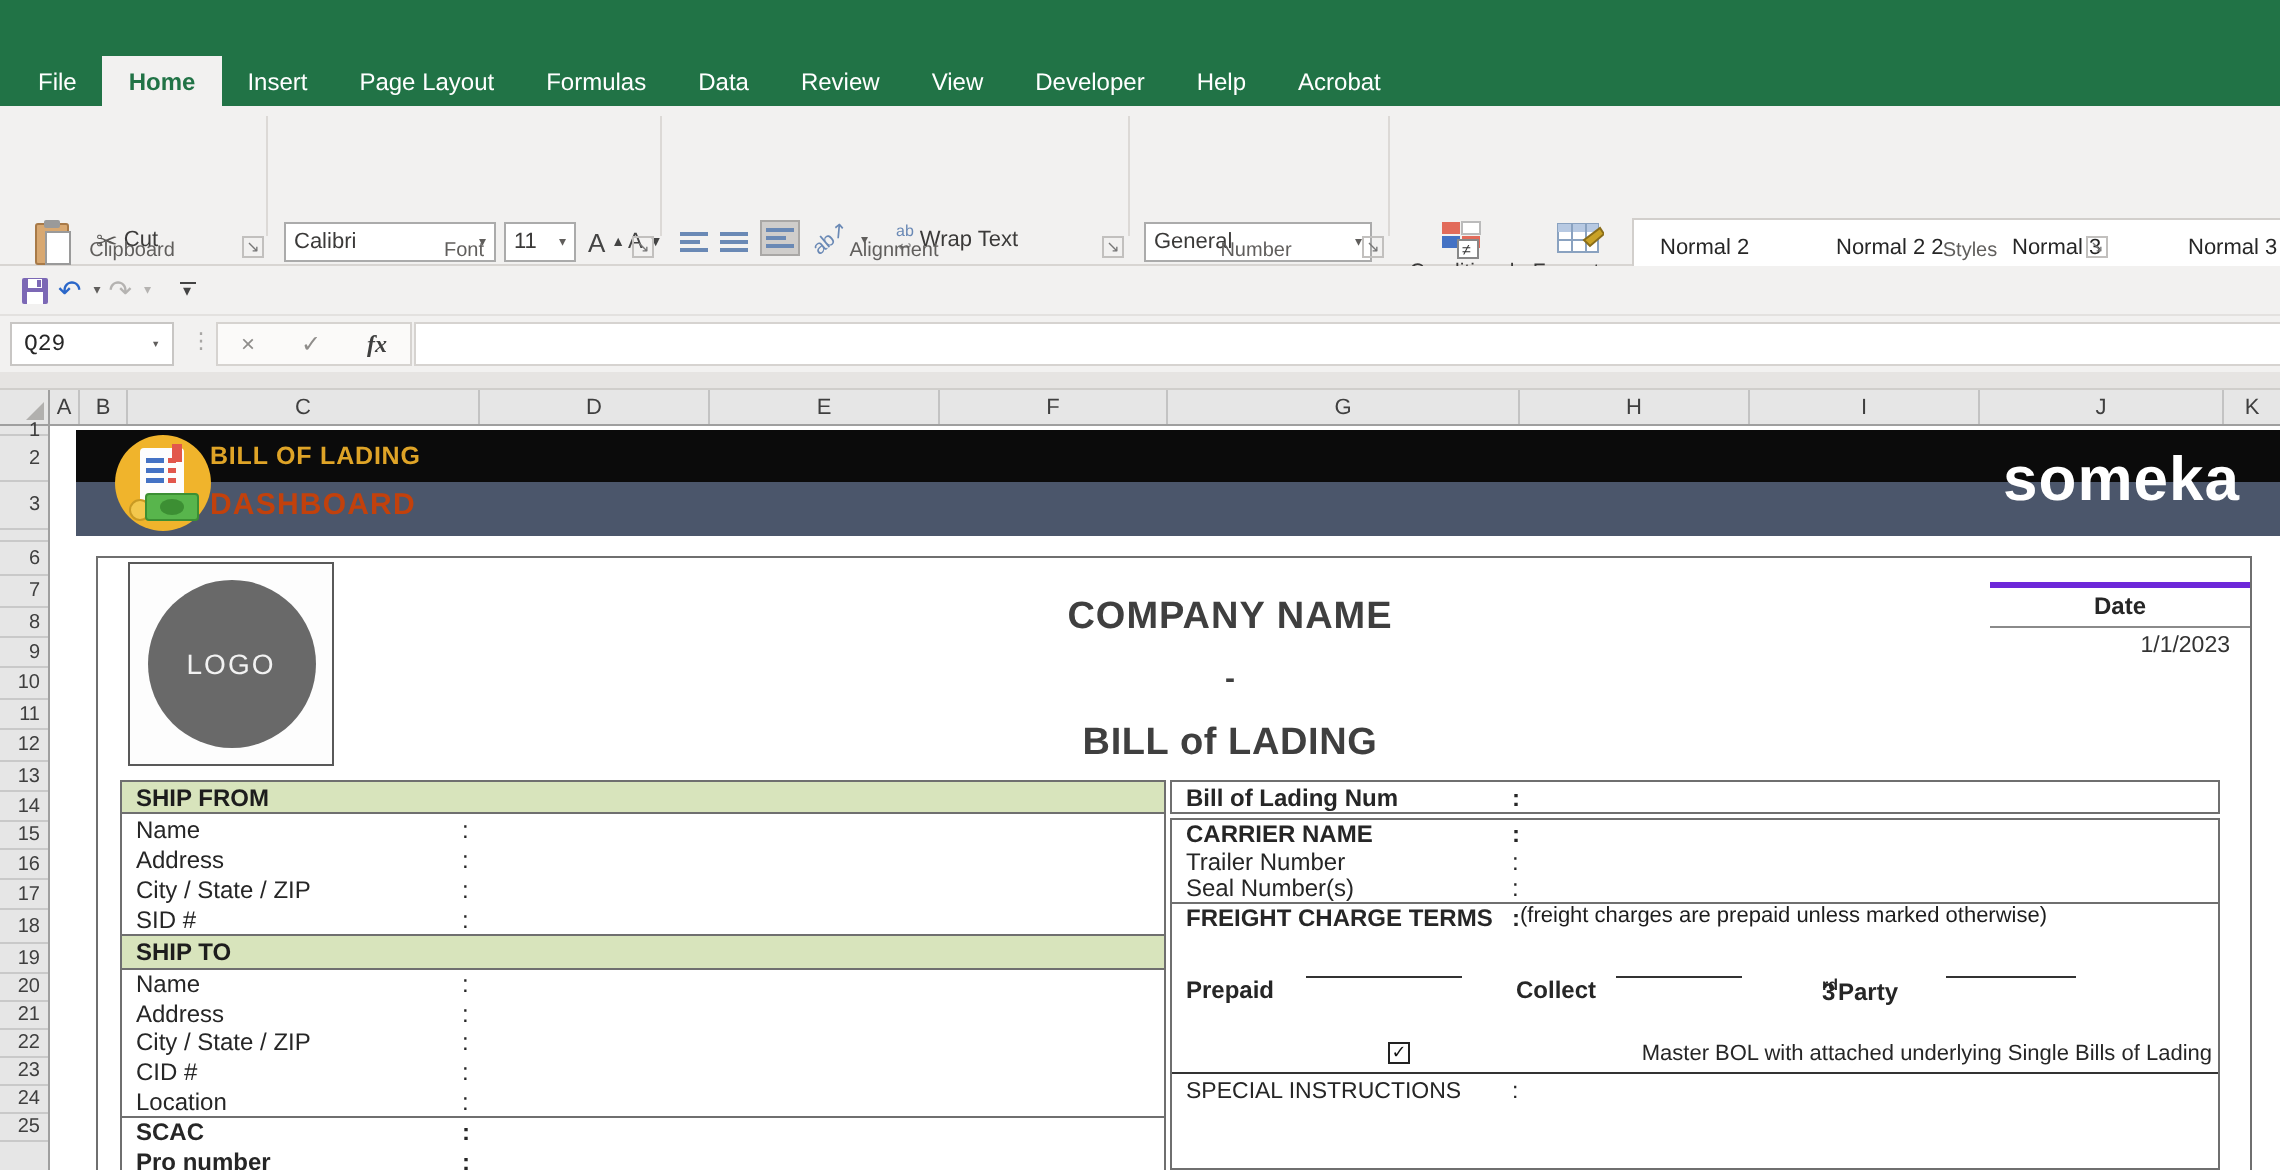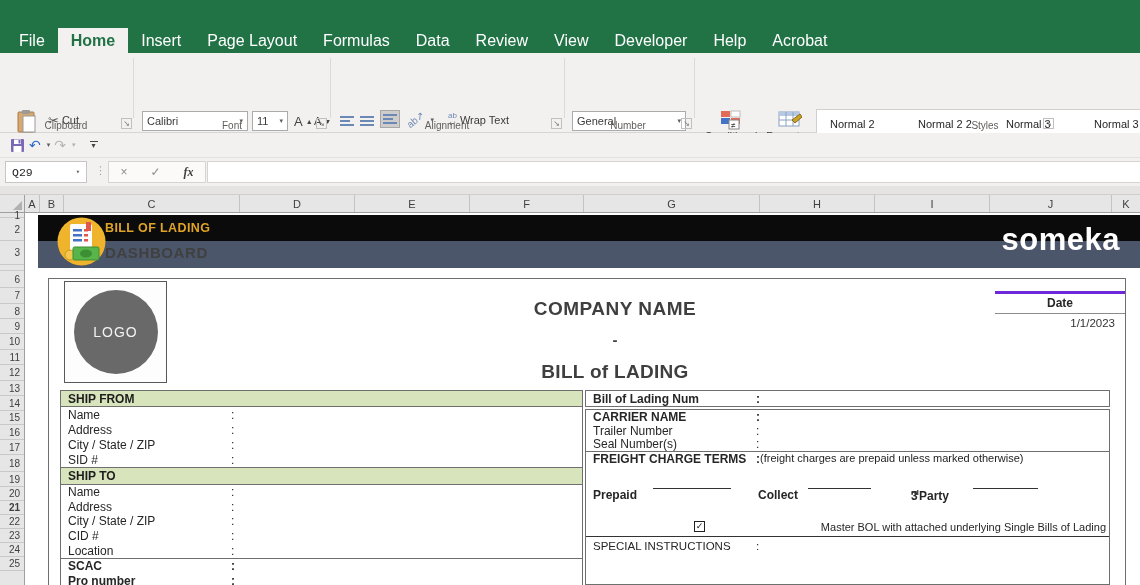--- a/index.html
+++ b/index.html
@@ -4,21 +4,21 @@
 <style>
   * { box-sizing: border-box; margin: 0; padding: 0; }
   body { margin:0; background:#888; }
   .app{position:relative;width:1140px;height:585px;overflow:hidden;background:#fff;
        font-family:"Liberation Sans",sans-serif;color:#262626;}
 
   
   .titlebar{position:absolute;left:0;top:0;width:100%;height:28px;background:#217346;}
   .tabbar{position:absolute;left:0;top:28px;width:100%;height:25px;background:#217346;
           display:flex;align-items:stretch;padding-left:6px;}
-  .tab{display:flex;align-items:center;padding:0 13px;font-size:16px;color:#fff;cursor:default;white-space:nowrap;}
+  .tab{display:flex;align-items:center;padding:0 13px;font-size:12px;color:#fff;cursor:default;white-space:nowrap;}
   .tab.active{background:#f2f1f0;color:#217346;font-weight:700;}
 
   
   .ribbon{position:absolute;left:0;top:53px;width:100%;height:80px;background:#f2f1f0;
           border-bottom:1px solid #d8d5d2;font-size:11px;color:#3b3a39;}
   .gsep{position:absolute;top:5px;height:60px;width:1px;background:#dcd9d6;}
   .glabel{position:absolute;bottom:1px;font-size:10px;color:#605e5c;text-align:center;width:120px;transform:translateX(-50%);}
   .launcher{position:absolute;bottom:3px;width:11px;height:11px;font-size:8px;color:#777;
             border:1px solid #c2c0be;display:flex;align-items:center;justify-content:center;line-height:1;}
   .rlabel{font-size:11px;color:#3b3a39;white-space:nowrap;}
@@ -70,21 +70,21 @@
   .rowheads{position:absolute;left:0;top:213px;width:25px;bottom:0;background:#e6e6e6;border-right:1px solid #9f9f9f;}
   .rowhead{border-bottom:1px solid #c9c9c9;font-size:10px;color:#3f3f3f;display:flex;
            align-items:center;justify-content:flex-end;padding-right:4px;}
   .canvas{position:absolute;left:25px;top:213px;right:0;bottom:0;background:#fff;}
 
   
   .banner{position:absolute;left:13px;top:2px;width:1102px;height:53px;}
   .banner-top{height:26px;background:#0b0b0b;}
   .banner-bottom{height:27px;background:#4b566b;}
   .banner-title{position:absolute;left:67px;top:6px;color:#dfa427;font-size:12.5px;font-weight:600;letter-spacing:.4px;}
-  .banner-sub{position:absolute;left:67px;top:29px;color:#404040;font-size:15px;font-weight:700;letter-spacing:.6px;}
+  .banner-sub{position:absolute;left:67px;top:29px;color:#c2410c;font-size:15px;font-weight:700;letter-spacing:.6px;}
   .brand{position:absolute;right:20px;top:7px;color:#fff;font-size:31px;font-weight:700;letter-spacing:.5px;}
   .blogo{position:absolute;left:18px;top:1px;}
 
   
   .form-outer{position:absolute;left:23px;top:65px;width:1078px;height:330px;border:1px solid #6f6f6f;}
   .logobox{position:absolute;left:39px;top:68px;width:103px;height:102px;border:1px solid #595959;
            background:#fdfdfd;display:flex;align-items:center;justify-content:center;}
   .logocircle{width:84px;height:84px;border-radius:50%;background:#696969;display:flex;
               align-items:center;justify-content:center;color:#f2f2f2;font-size:14px;letter-spacing:1px;}
   .companyblock{position:absolute;left:300px;top:85px;width:580px;text-align:center;color:#3f3f3f;}
@@ -430,21 +430,21 @@
       <div class="rowhead" style="height: 15px;">11</div>
       <div class="rowhead" style="height: 16px;">12</div>
       <div class="rowhead" style="height: 15px;">13</div>
       <div class="rowhead" style="height: 15px;">14</div>
       <div class="rowhead" style="height: 14px;">15</div>
       <div class="rowhead" style="height: 15px;">16</div>
       <div class="rowhead" style="height: 15px;">17</div>
       <div class="rowhead" style="height: 17px;">18</div>
       <div class="rowhead" style="height: 15px;">19</div>
       <div class="rowhead" style="height: 14px;">20</div>
-      <div class="rowhead" style="height: 14px; font-weight: bold;">21</div>
+      <div class="rowhead" style="height: 14px;">21</div>
       <div class="rowhead" style="height: 14px;">22</div>
       <div class="rowhead" style="height: 14px;">23</div>
       <div class="rowhead" style="height: 14px;">24</div>
       <div class="rowhead" style="height: 14px;">25</div>
     </div>
 
   <div class="canvas">
 
     <div class="banner">
       <div class="banner-top"></div>

